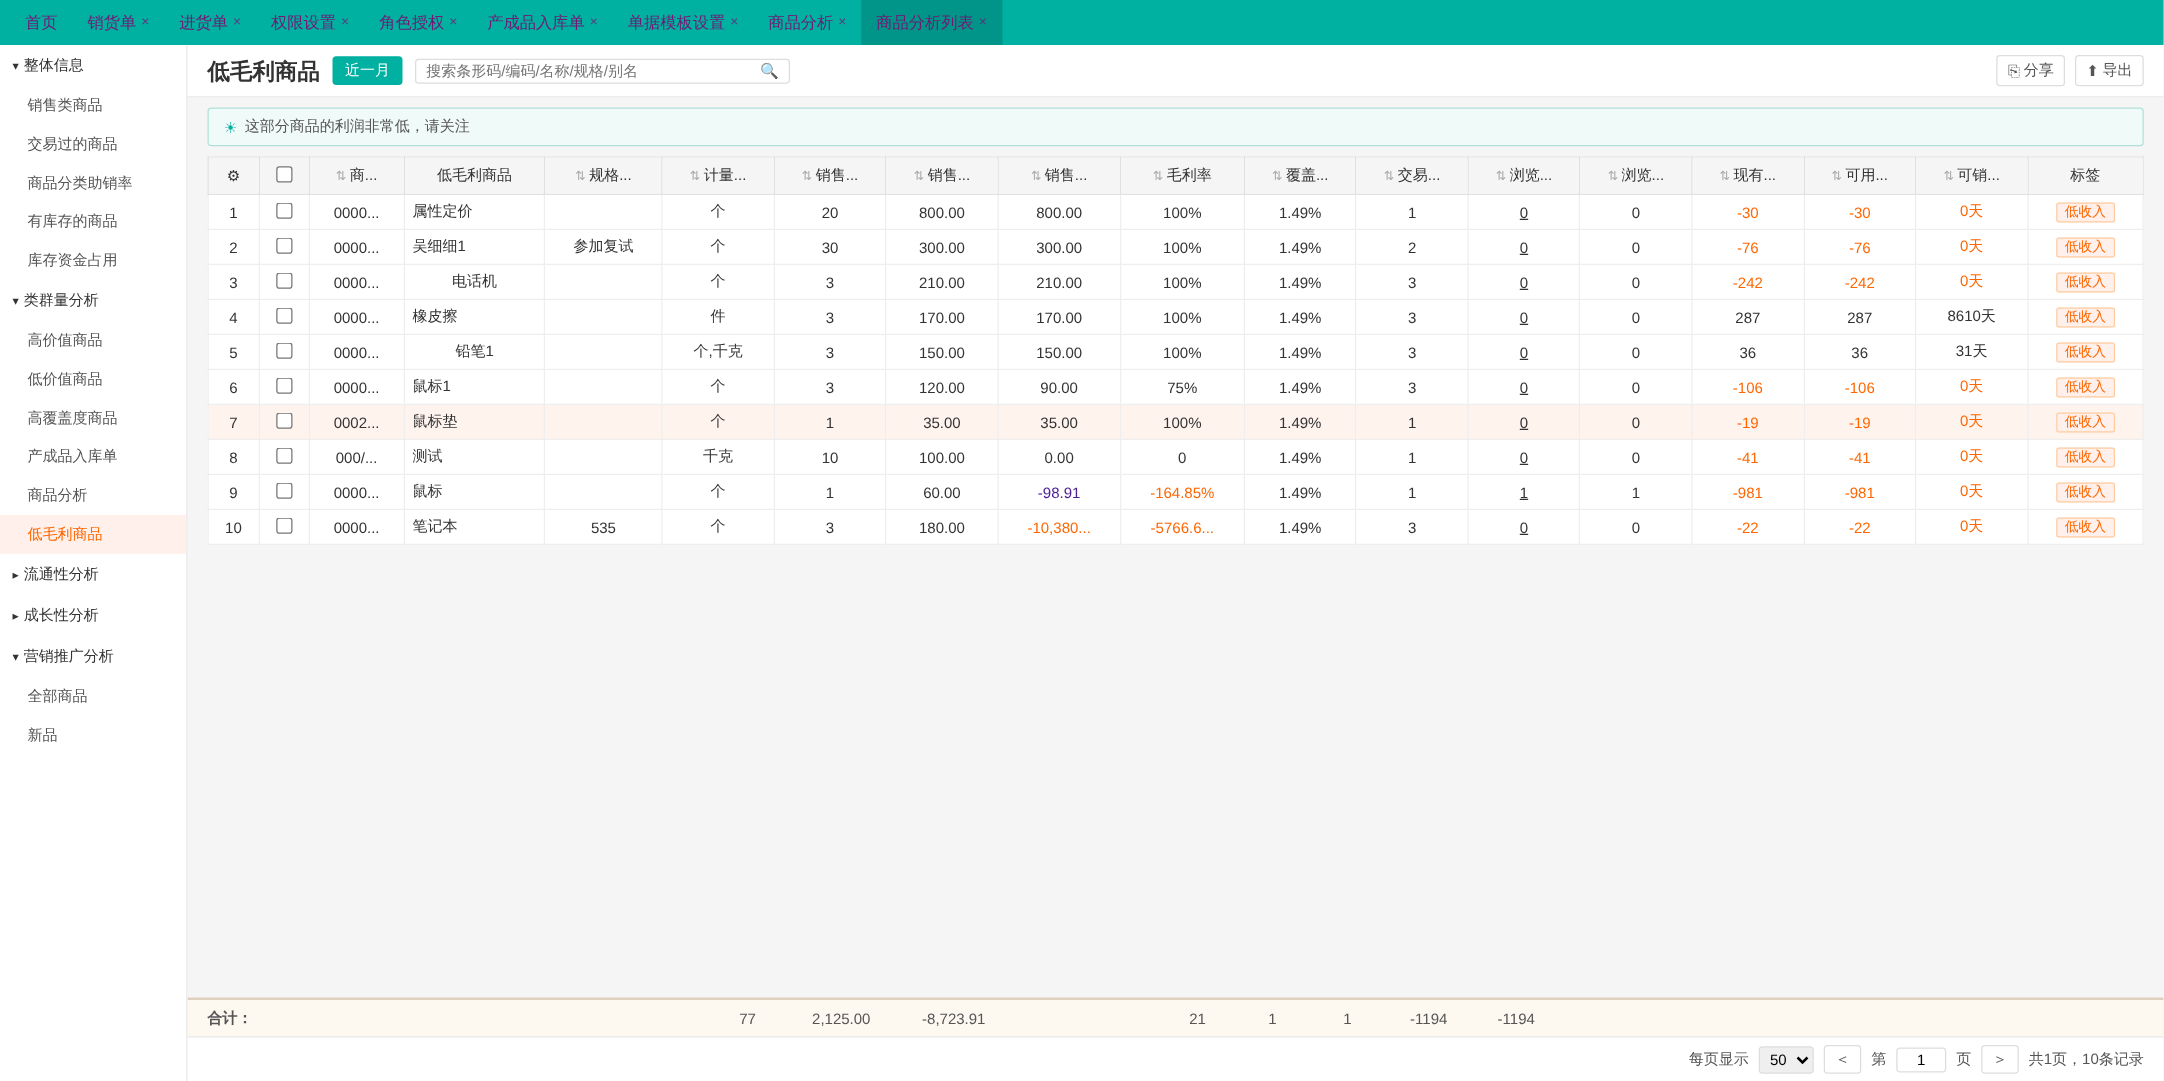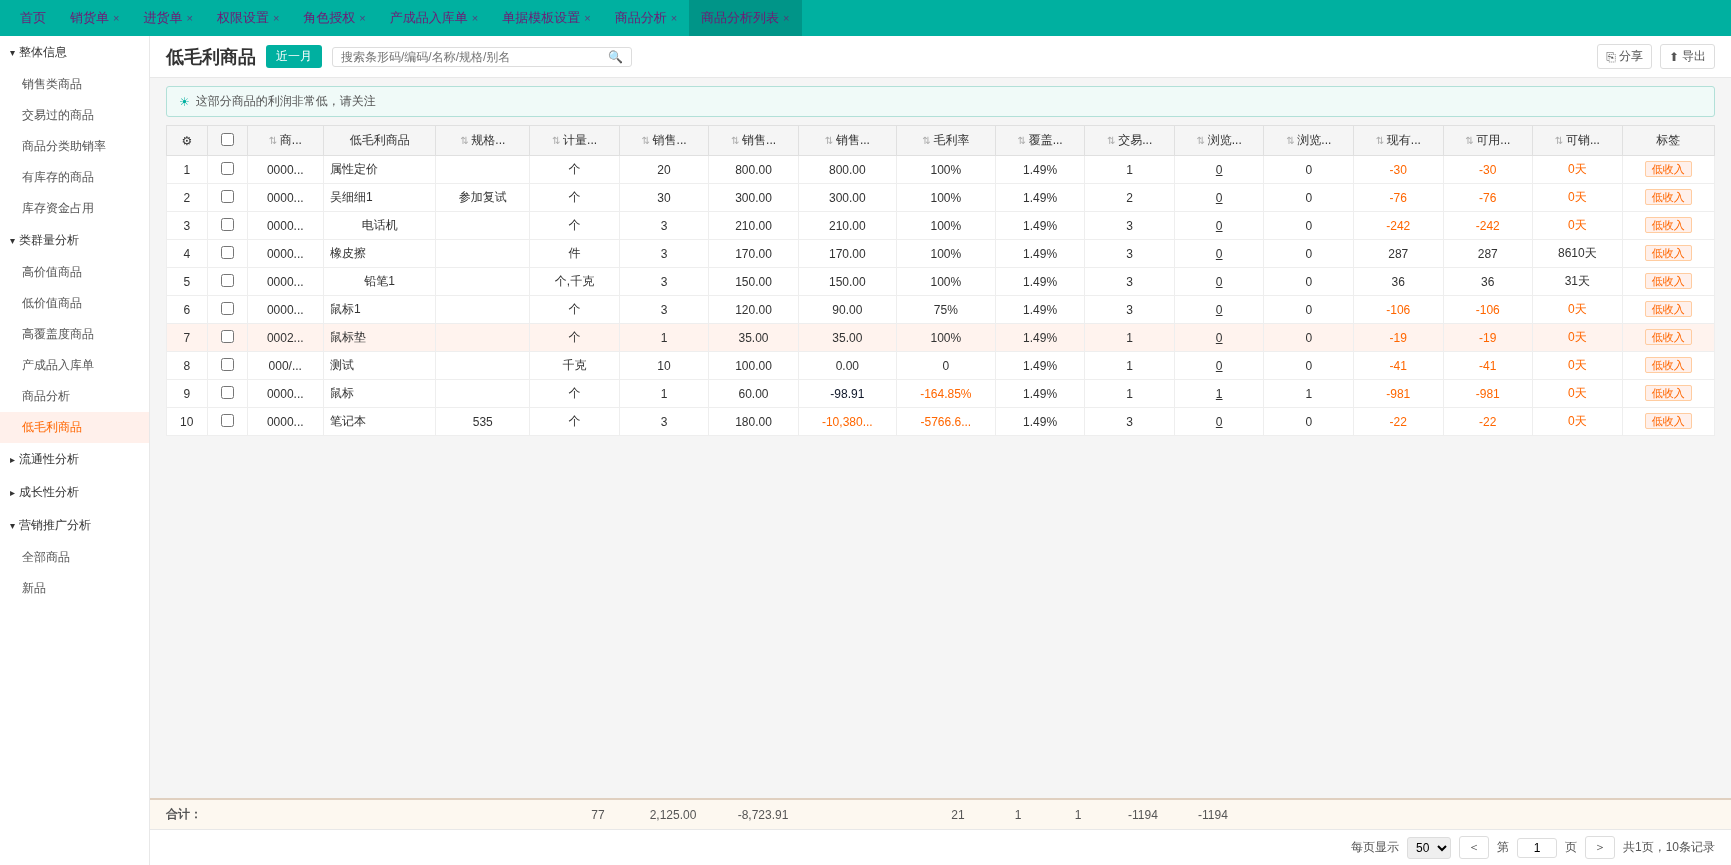--- a/index.html
+++ b/index.html
@@ -484,21 +484,21 @@
     </tr>
             <tr>
       <td>9</td>
       <td><input type="checkbox" style=""></td>
       <td>0000...</td>
       <td style="text-align:left">鼠标</td>
       <td></td>
       <td>个</td>
       <td>1</td>
       <td>60.00</td>
-      <td style="color:#0f172a">-98.91</td>
+      <td style="color:#4c1d95">-98.91</td>
       <td style="color:#f60">-164.85%</td>
       <td>1.49%</td>
       <td>1</td>
       <td style="text-decoration:underline;cursor:pointer">1</td>
       <td>1</td>
       <td style="color:#f60">-981</td>
       <td style="color:#f60">-981</td>
       <td style="color:#f60">0天</td>
       <td><span class="tag-badge low-income">低收入</span></td>
     </tr>

